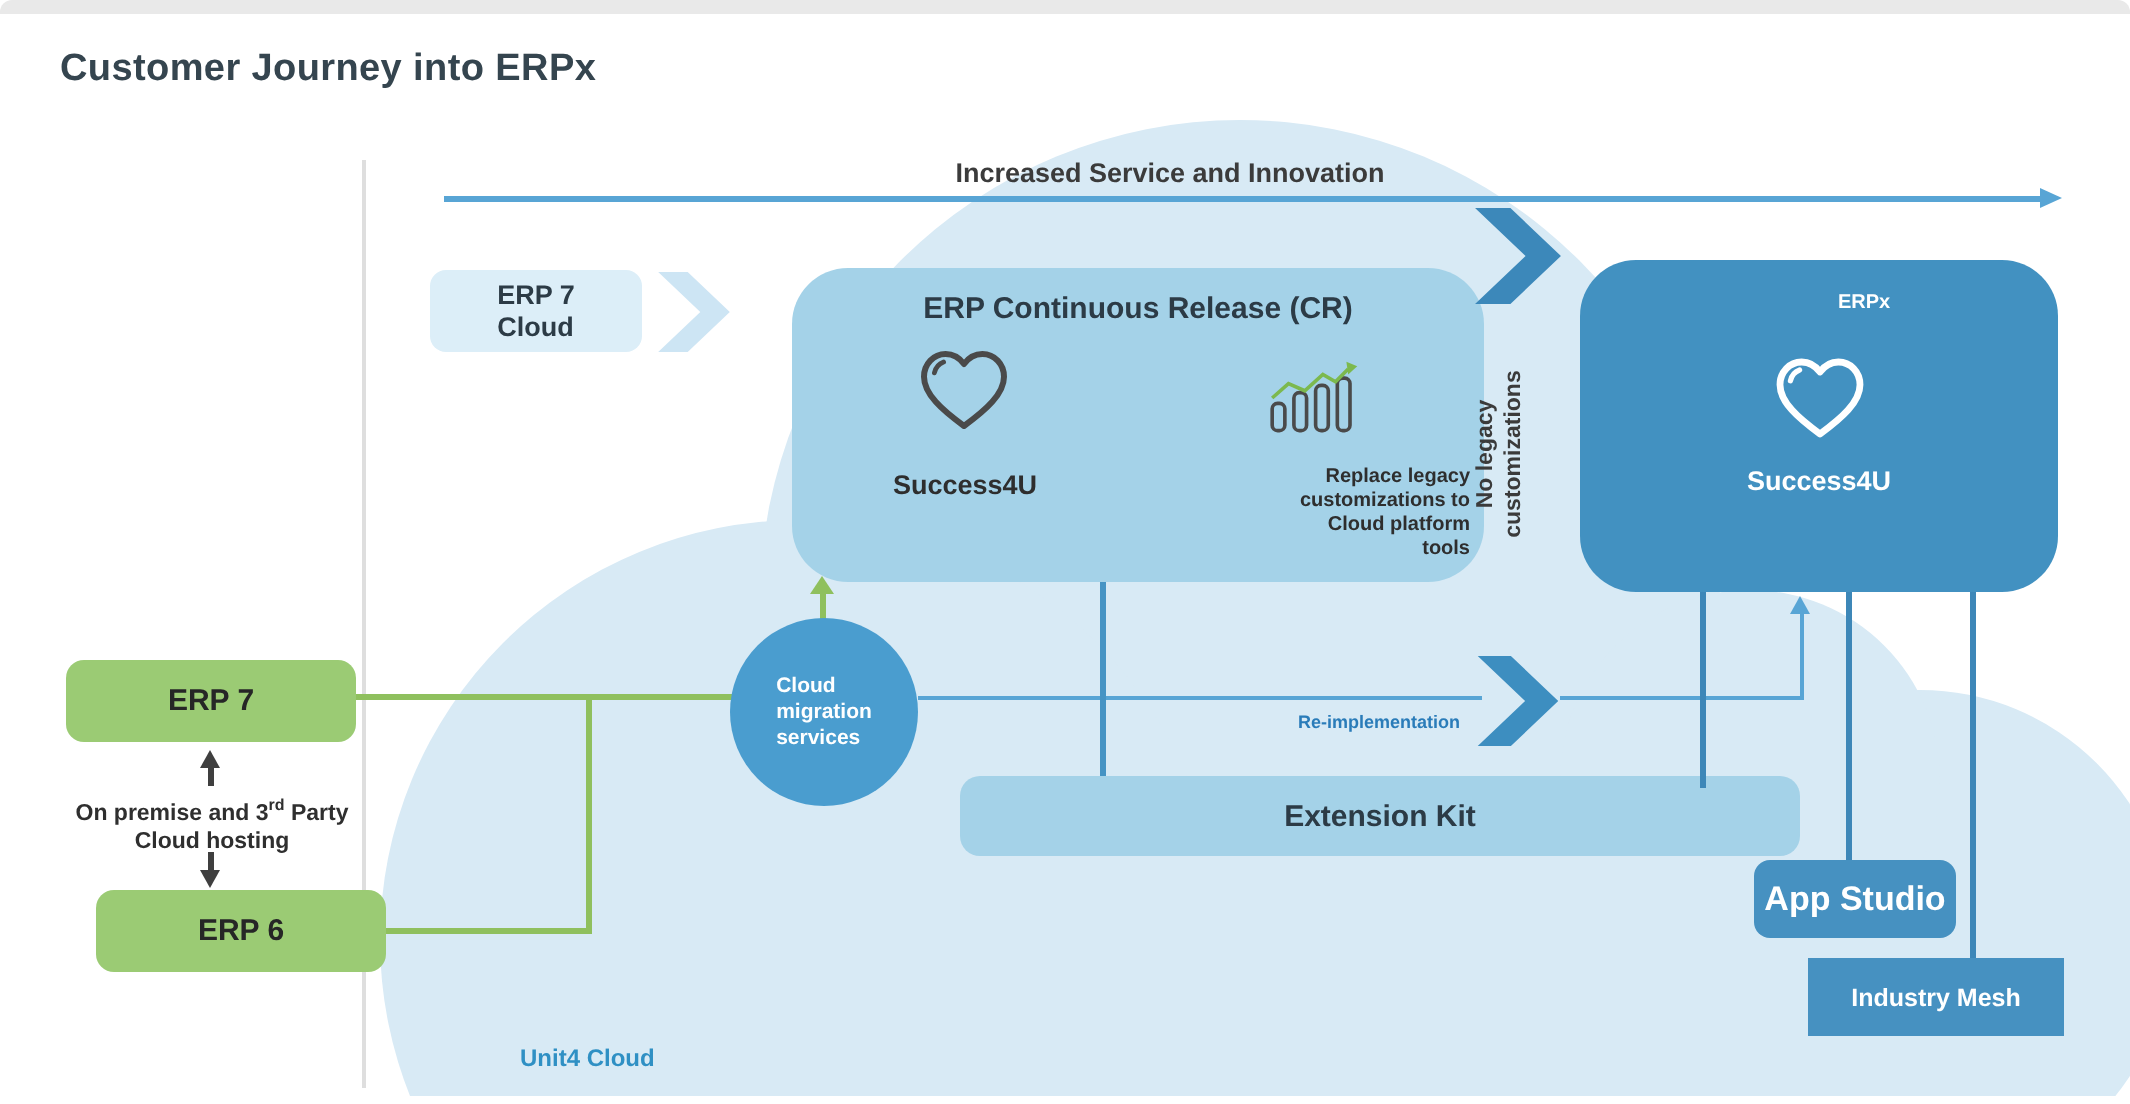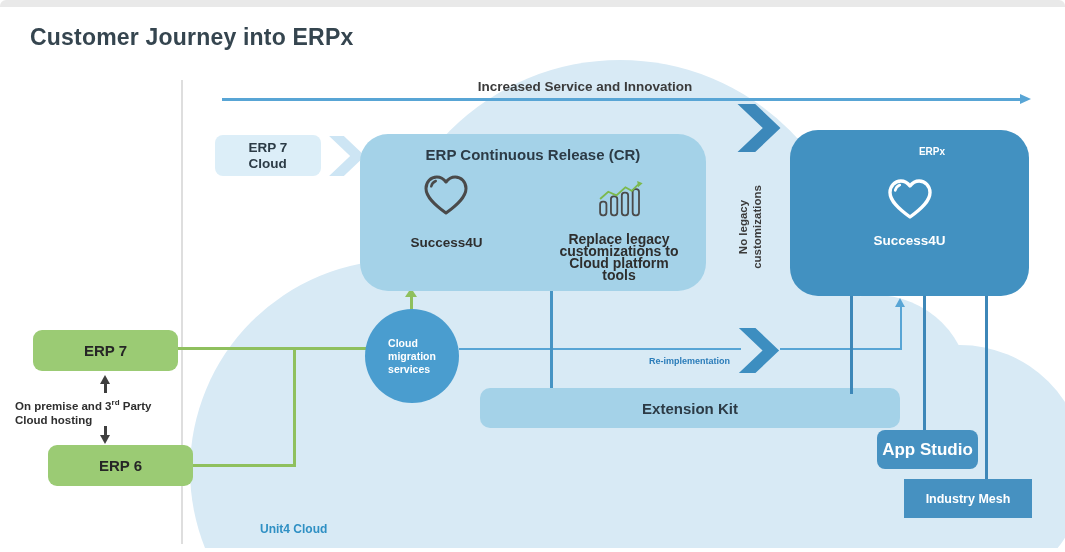--- a/index.html
+++ b/index.html
@@ -1,62 +1,62 @@
 <!DOCTYPE html>
 <html><head>
 <meta charset="utf-8">
 <style>
   html,body{margin:0;padding:0;background:#fff;}
   .stage{position:relative;width:1065px;height:552px;background:#ffffff;overflow:hidden;
          font-family:"Liberation Sans", sans-serif;}
   .abs{position:absolute;}
   .chrome{left:0;top:0;width:1065px;height:7px;background:#e9e9e9;border-radius:6px 6px 0 0;}
-  .title{left:30px;top:24px;font-size:23px;font-weight:bold;color:#35454f;letter-spacing:.2px;margin:0;}
+  .title{left:30px;top:24px;font-size:19px;font-weight:bold;color:#35454f;letter-spacing:.2px;margin:0;}
   .vgray{left:181px;top:80px;width:2px;height:464px;background:#dedede;}
   
   .cloudwrap{left:0;top:0;width:1065px;height:548px;overflow:hidden;}
   .bump{position:absolute;background:#d8eaf5;border-radius:50%;}
   .bump.rect{border-radius:0;}
   
   .hline,.vline{position:absolute;}
   .green{background:#8fc05e;}
   .bluel{background:#58a5d5;}
   .bluem{background:#4694c4;}
   .blued{background:#3d87b8;}
   .tri{position:absolute;width:0;height:0;}
   
   .box{position:absolute;display:flex;align-items:center;justify-content:center;
        text-align:left;font-weight:bold;}
   .pre{white-space:pre-line;}
   .erp7cloud{left:215px;top:135px;width:106px;height:41px;background:#dceef8;border-radius:8px;
              color:#2c3b46;font-size:13.5px;line-height:16px;}
-  .crbox{left:360px;top:134px;width:346px;height:157px;background:#a4d2e8;border-radius:28px;}
+  .crbox{left:396px;top:134px;width:346px;height:157px;background:#a4d2e8;border-radius:28px;}
   .crtitle{left:0;top:12px;width:346px;text-align:center;font-weight:bold;font-size:15px;color:#2c3b46;}
   .crcol{position:absolute;top:0;width:173px;height:157px;}
   .crsuccess{left:0;top:101px;width:173px;text-align:center;font-weight:bold;font-size:13.5px;color:#2e2e2e;}
   .crchart{left:64px;top:46px;}
-  .crcaption{left:6px;top:99px;width:160px;text-align:center;font-weight:bold;font-size:14px;
+  .crcaption{left:6px;top:99px;width:160px;text-align:right;font-weight:bold;font-size:10px;
              line-height:12px;color:#2e2e2e;}
   .erpx{left:790px;top:130px;width:239px;height:166px;background:#4291c1;border-radius:28px;}
   .erpxtitle{left:0;top:16px;width:284px;text-align:center;font-weight:bold;font-size:10px;color:#ffffff;}
   .erpxheart{left:96px;top:46px;}
   .erpxsuccess{left:0;top:103px;width:239px;text-align:center;font-weight:bold;font-size:13.5px;color:#ffffff;}
   .nolegacy{left:678px;top:210px;width:150px;height:34px;transform:rotate(-90deg);
             text-align:center;font-weight:bold;font-size:11.5px;line-height:14px;color:#3b3b3b;}
   .circle{left:365px;top:309px;width:94px;height:94px;border-radius:50%;background:#4a9dcf;
           color:#fff;font-size:10.5px;line-height:13px;}
   .extkit{left:480px;top:388px;width:420px;height:40px;background:#a4d2e8;border-radius:10px;
           color:#2c3b46;font-size:15px;}
   .reimpl{left:580px;top:356px;width:150px;text-align:right;font-weight:bold;font-size:9px;color:#2a7cb9;}
   .appstudio{left:877px;top:430px;width:101px;height:39px;background:#4691c1;border-radius:8px;
              color:#fff;font-size:17px;}
   .industrymesh{left:904px;top:479px;width:128px;height:39px;background:#4691c1;border-radius:0;
              color:#fff;font-size:12.5px;}
   .erpgreen{width:145px;height:41px;background:#9bcb74;border-radius:9px;color:#262626;font-size:15px;}
-  .onprem{left:15px;top:396px;width:182px;font-weight:bold;font-size:11.5px;
+  .onprem{left:15px;top:396px;width:182px;text-align:center;font-weight:bold;font-size:11.5px;
           line-height:14px;color:#2f2f2f;}
   .onprem sup{font-size:8px;}
   .toplabel{left:435px;top:79px;width:300px;text-align:center;font-weight:bold;font-size:13.5px;color:#3b3b3b;}
   .unit4{left:260px;top:522px;font-weight:bold;font-size:12px;color:#2f90c4;}
 </style>
 </head>
 <body>
 
 <div class="stage">
 

